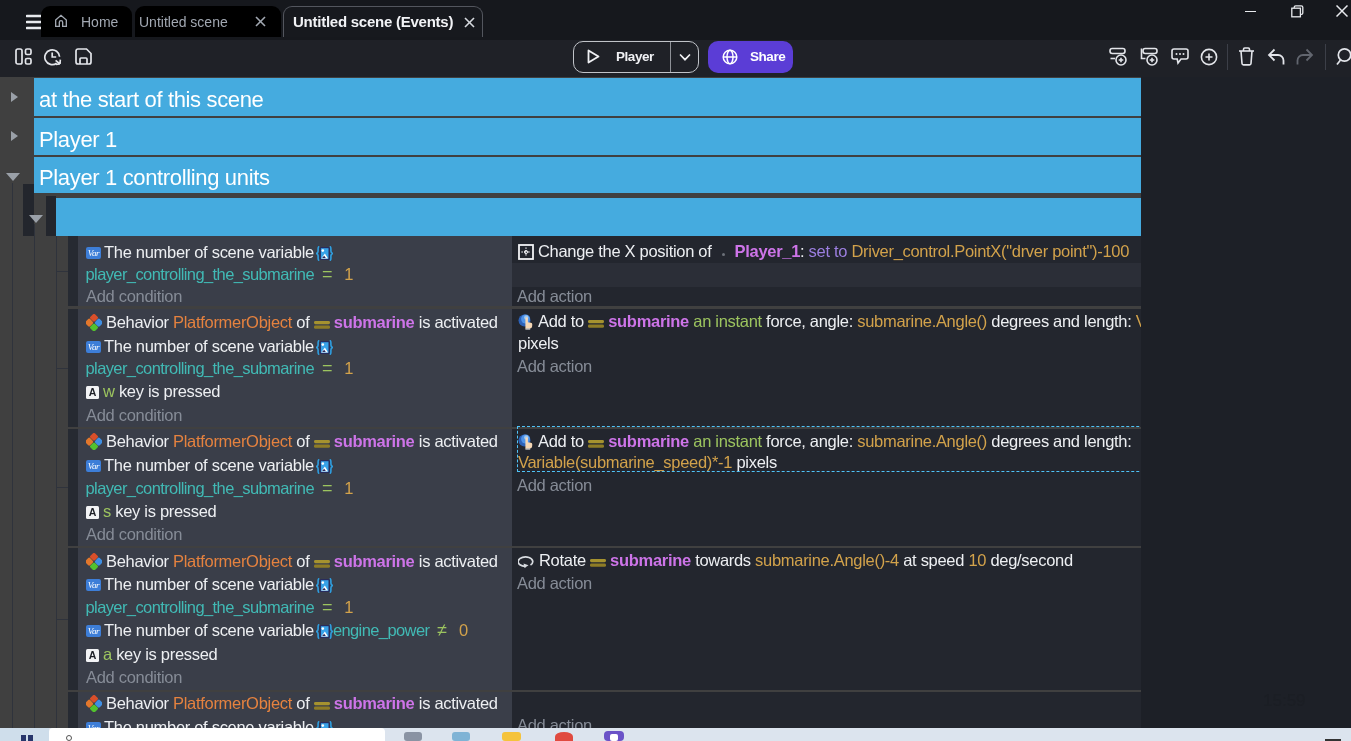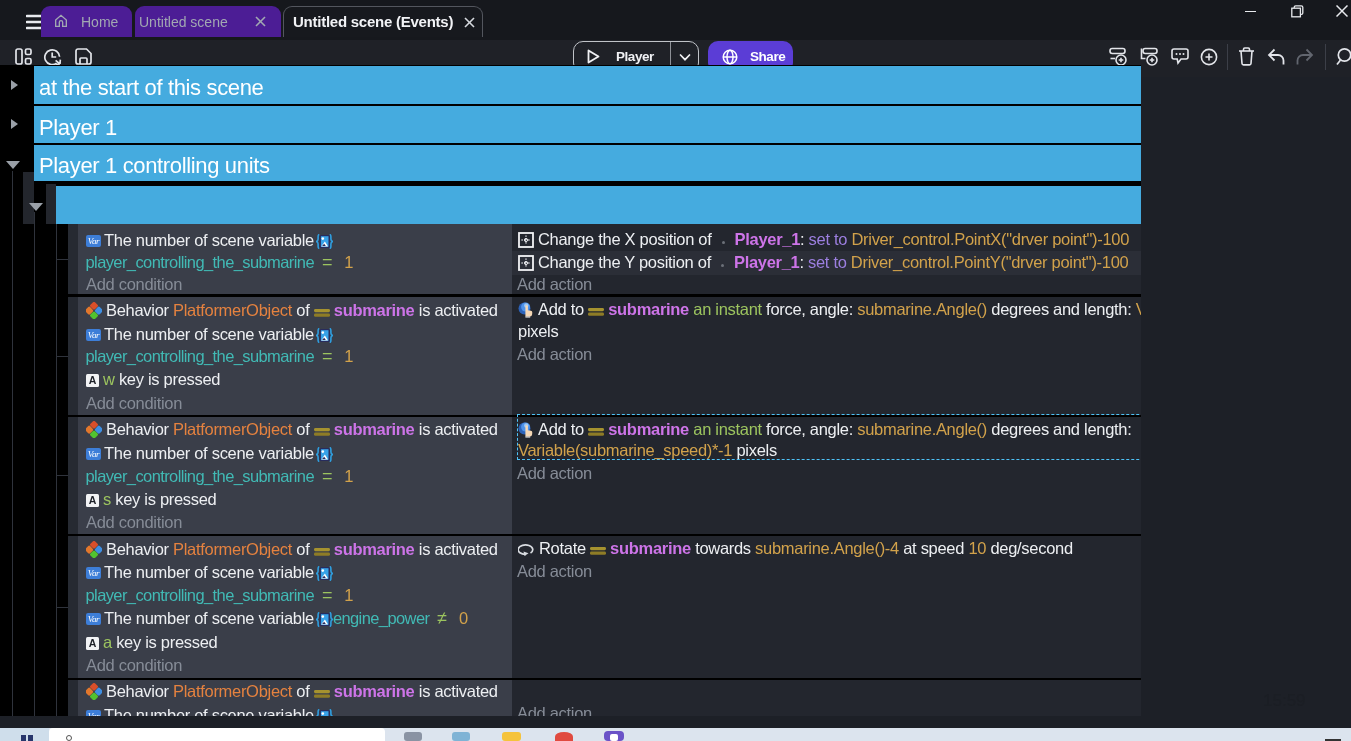--- a/index.html
+++ b/index.html
@@ -17,21 +17,21 @@
 .ic{display:inline-block;vertical-align:-3px;margin-right:4px}
 .ic2{display:inline-block;vertical-align:-2px}
 .gtxt{position:absolute;color:#fff;font-size:22px;letter-spacing:-0.35px;white-space:nowrap}
 .bar{position:absolute;background:#45abdf}
 .tri{position:absolute;width:0;height:0}
 .vline{position:absolute;width:1px;background:#2f333c}
 .hline{position:absolute;height:1px;background:#2f333c}
 .ev{position:absolute;background:#23262e}
 .gut{position:absolute;width:10px;background:#262a32}
 .cond{position:absolute;background:#3a3e49}
-.tab{position:absolute;top:6px;height:31px;background:#4c1d95;border-radius:9px 9px 0 0;color:#a2a8b2;font-size:14px;line-height:33px;white-space:nowrap}
+.tab{position:absolute;top:6px;height:31px;background:#000000;border-radius:9px 9px 0 0;color:#a2a8b2;font-size:14px;line-height:33px;white-space:nowrap}
 </style>
 </head>
 <body>
 
 <div class="a" style="left:0;top:0;width:1351px;height:40px;background:#16181d"></div>
 
 <svg class="a" style="left:26px;top:14px" width="18" height="16" viewBox="0 0 18 16">
     <g stroke="#e8eaee" stroke-width="2.7" stroke-linecap="round">
       <line x1="1" y1="2" x2="17" y2="2"></line>
       <line x1="1" y1="8" x2="17" y2="8"></line>
@@ -150,21 +150,21 @@
     <path d="M10.5 1.5 L16 7 L10.5 12.5"></path>
     <path d="M16 7 H7 a5.5 5.5 0 0 0 -5.5 5.5 V16.5"></path>
   </svg>
 <div class="a" style="left:1325px;top:44px;width:1px;height:26px;background:#3c3f48"></div>
 
 <svg class="a" style="left:1336px;top:47px" width="15" height="19" viewBox="0 0 15 19" fill="none" stroke="#e3e5ea" stroke-width="1.7">
     <circle cx="8.5" cy="8" r="6.2"></circle>
     <line x1="4.5" y1="13" x2="1" y2="17.5"></line>
   </svg>
 
-<div class="a" id="sheet" style="left:0;top:65px;width:1141px;height:651px;background:#000000;overflow:hidden">
+<div class="a" id="sheet" style="left:0;top:77px;width:1141px;height:651px;background:#404040;overflow:hidden">
 
   <div class="vline" style="left:12px;top:106px;height:545px"></div>
   <div class="vline" style="left:33.5px;top:147px;height:504px"></div>
   <div class="vline" style="left:56px;top:158px;height:493px"></div>
   <div class="hline" style="left:56px;top:194px;width:12px"></div>
   <div class="hline" style="left:56px;top:291px;width:12px"></div>
   <div class="hline" style="left:56px;top:410px;width:12px"></div>
   <div class="hline" style="left:56px;top:542px;width:12px"></div>
 
   <div class="a" style="left:23px;top:107px;width:11px;height:52px;background:#23262d"></div>
@@ -221,28 +221,20 @@
   <div class="ln gy" style="left:86px;top:207.5px">Add condition</div>
 
   <div class="ln" style="left:518px;top:163.0px"><svg class="ic" width="16" height="16" viewBox="0 0 16 16" fill="none">
         <rect x="1" y="1" width="14" height="14" stroke="#f2f3f5" stroke-width="1.8"></rect>
         <g stroke="#e8e9ec" stroke-width="1.3" stroke-dasharray="1.2 2.2">
           <line x1="8" y1="3.5" x2="8" y2="12.5"></line>
           <line x1="3.5" y1="8" x2="12.5" y2="8"></line>
         </g>
         <circle cx="8" cy="8" r="1.6" stroke="#e8e9ec" stroke-width="1"></circle>
       </svg>Change the X position of<span style="display:inline-block;width:23px;position:relative"><span style="position:absolute;left:10px;top:-4px;width:3px;height:3px;border-radius:50%;background:#6b7078"></span></span><span class="mg">Player_1</span>: <span class="pu">set to</span> <span class="am">Driver_control.PointX("drver point")-100</span></div>
-  <div class="ln" style="left:518px;top:186.0px"><svg class="ic" width="16" height="16" viewBox="0 0 16 16" fill="none">
-        <rect x="1" y="1" width="14" height="14" stroke="#f2f3f5" stroke-width="1.8"></rect>
-        <g stroke="#e8e9ec" stroke-width="1.3" stroke-dasharray="1.2 2.2">
-          <line x1="8" y1="3.5" x2="8" y2="12.5"></line>
-          <line x1="3.5" y1="8" x2="12.5" y2="8"></line>
-        </g>
-        <circle cx="8" cy="8" r="1.6" stroke="#e8e9ec" stroke-width="1"></circle>
-      </svg>Change the Y position of<span style="display:inline-block;width:23px;position:relative"><span style="position:absolute;left:10px;top:-4px;width:3px;height:3px;border-radius:50%;background:#6b7078"></span></span><span class="mg">Player_1</span>: <span class="pu">set to</span> <span class="am">Driver_control.PointY("drver point")-100</span></div>
   <div class="ln gy" style="left:517px;top:207.5px">Add action</div>
 
   <div class="ln" style="left:86px;top:234.0px"><svg class="ic" width="16" height="17" viewBox="0 0 16 17">
         <g transform="rotate(45 8 8.5)">
           <rect x="1.5" y="2" width="6.4" height="6.4" rx="1.4" fill="#d94f2a"></rect>
           <rect x="8.3" y="2" width="6.4" height="6.4" rx="1.4" fill="#3f8fe3"></rect>
           <rect x="8.3" y="8.8" width="6.4" height="6.4" rx="1.4" fill="#52c22e"></rect>
           <rect x="1.5" y="8.8" width="6.4" height="6.4" rx="1.4" fill="#e2772c"></rect>
         </g>
       </svg>Behavior <span class="or">PlatformerObject</span> of <svg class="ic2" style="margin-right:4px;vertical-align:-1px" width="16" height="8" viewBox="0 0 16 8">

